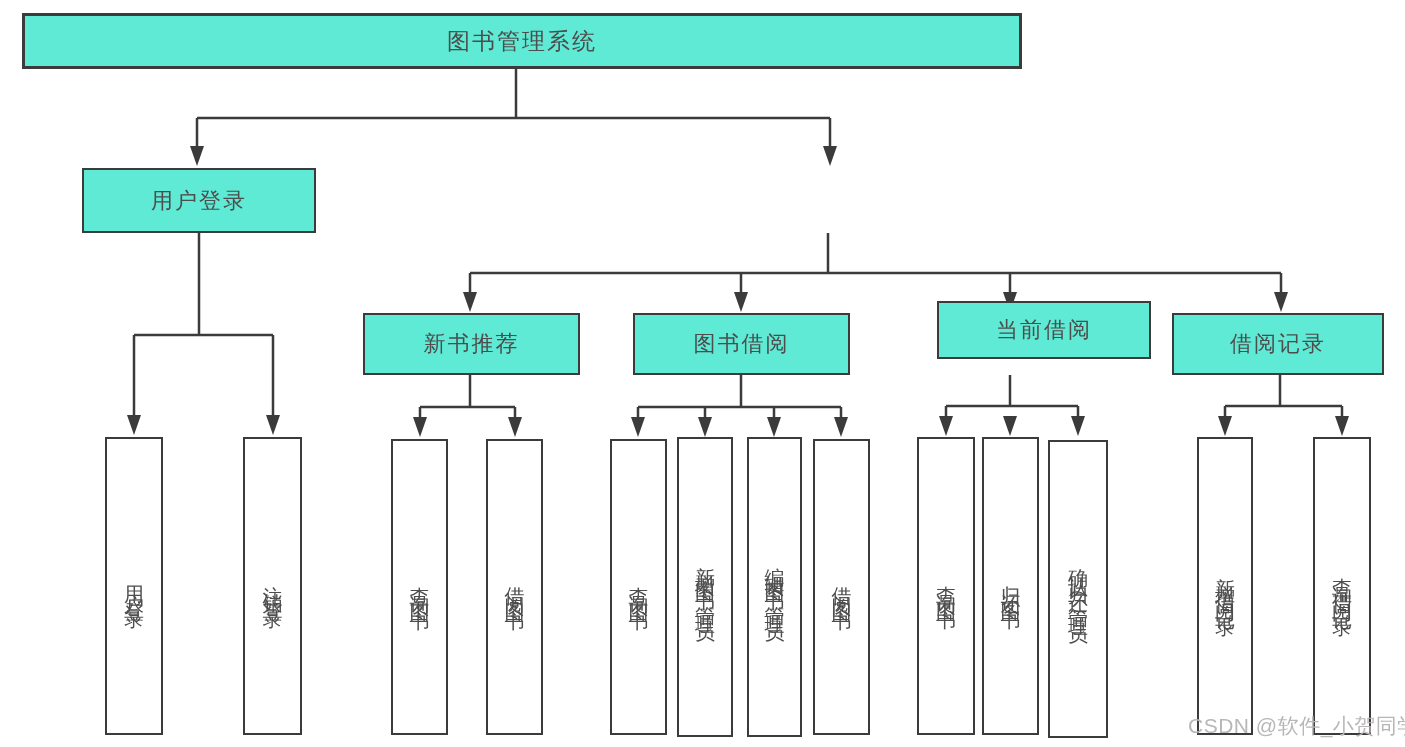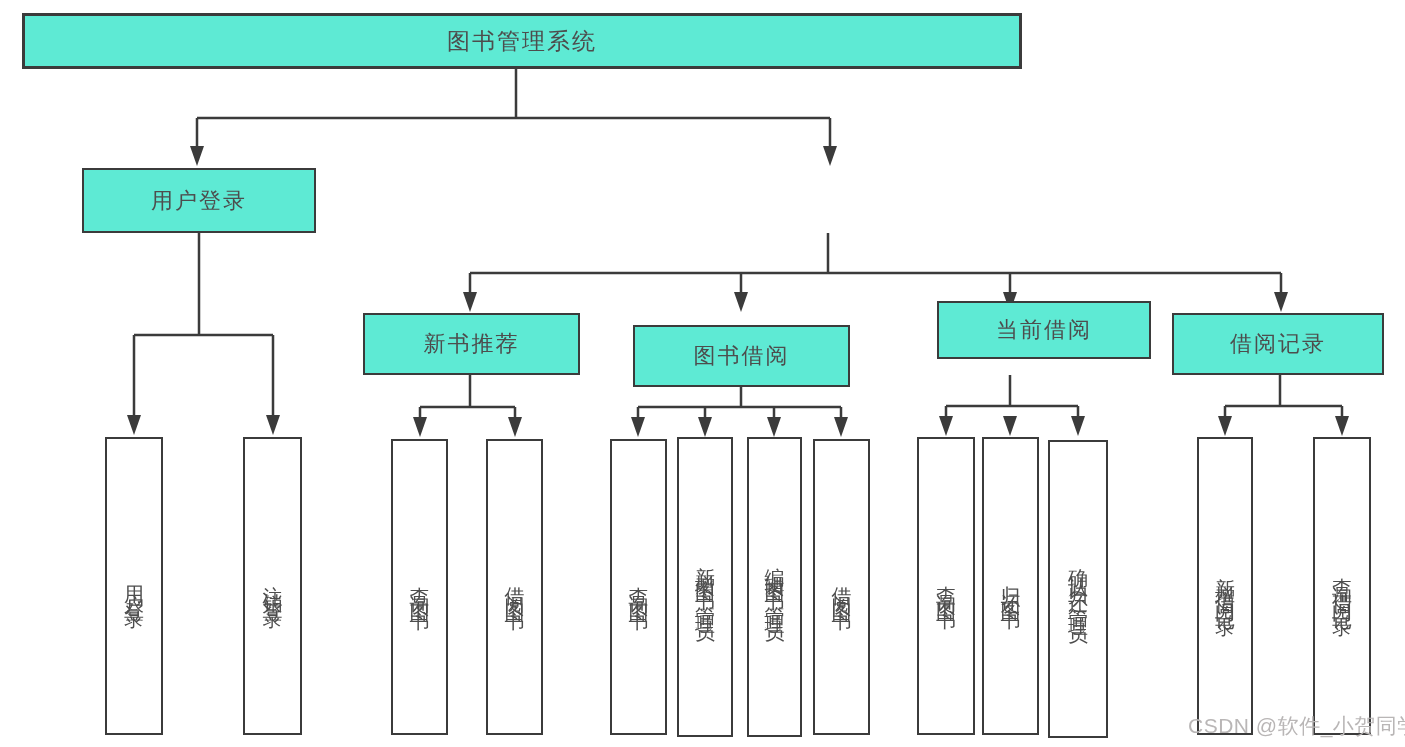--- a/index.html
+++ b/index.html
@@ -103,21 +103,21 @@
     <span>图书管理系统</span>
   </div>
 
   <div class="hbox" style="left:82px;top:168px;width:234px;height:65px;">
     <span>用户登录</span>
   </div>
 
   <div class="hbox" style="left:363px;top:313px;width:217px;height:62px;">
     <span>新书推荐</span>
   </div>
-  <div class="hbox" style="left:633px;top:313px;width:217px;height:62px;margin-top:12px;">
+  <div class="hbox" style="left:633px;top:313px;width:217px;height:62px;">
     <span>图书借阅</span>
   </div>
   <div class="hbox" style="left:904px;top:301px;width:214px;height:58px;margin-left:33px;">
     <span>当前借阅</span>
   </div>
   <div class="hbox" style="left:1172px;top:313px;width:212px;height:62px;">
     <span>借阅记录</span>
   </div>
 
   <div class="vbox" style="left:105px;top:437px;width:58px;height:298px;">

